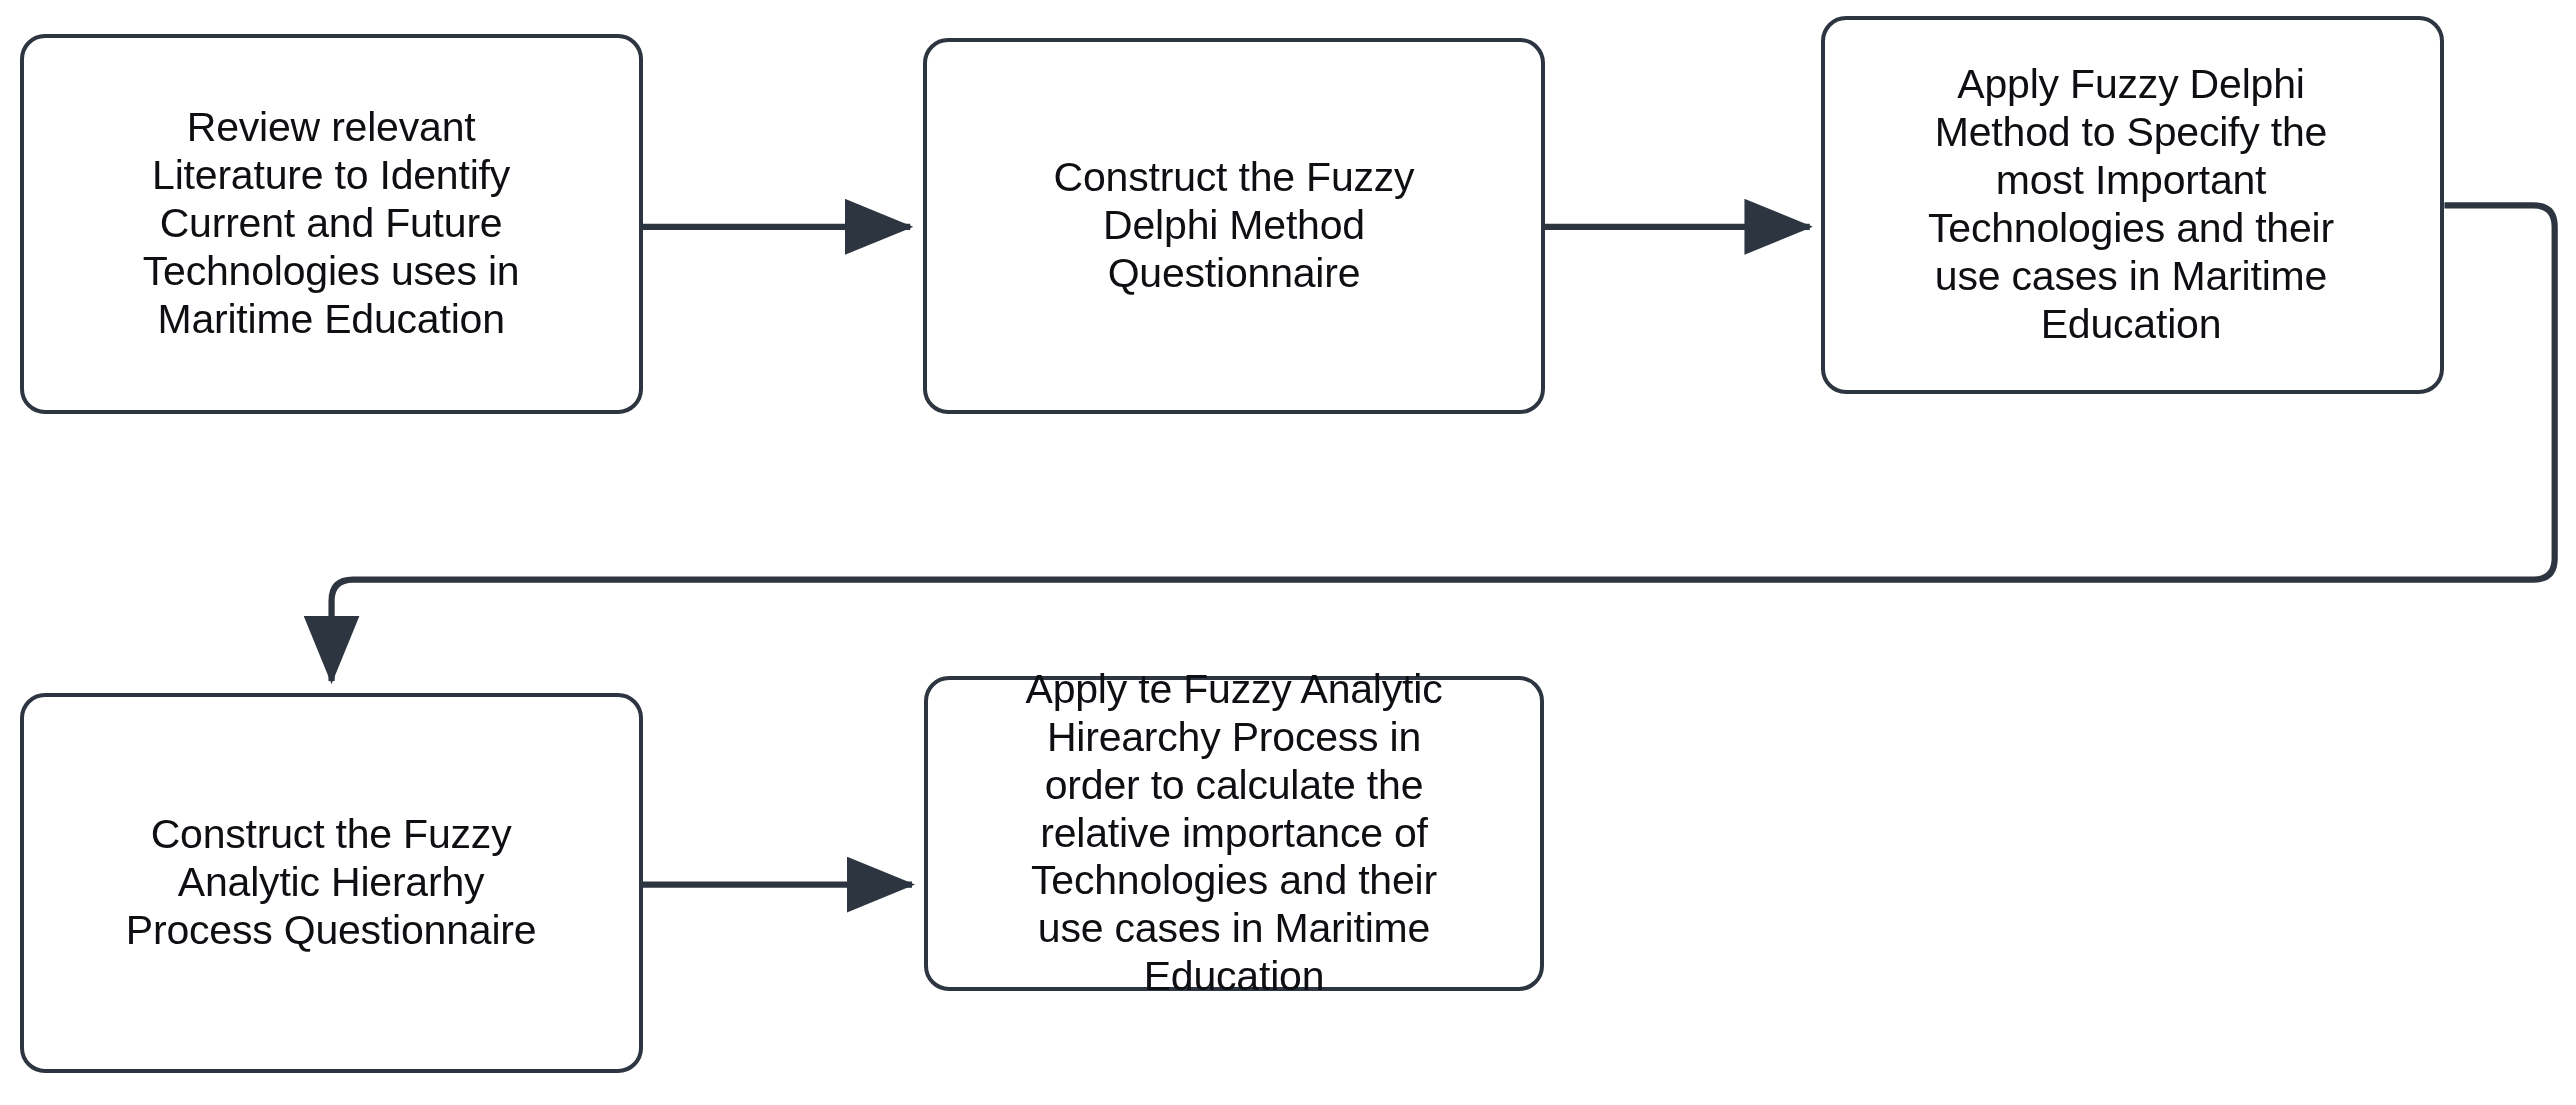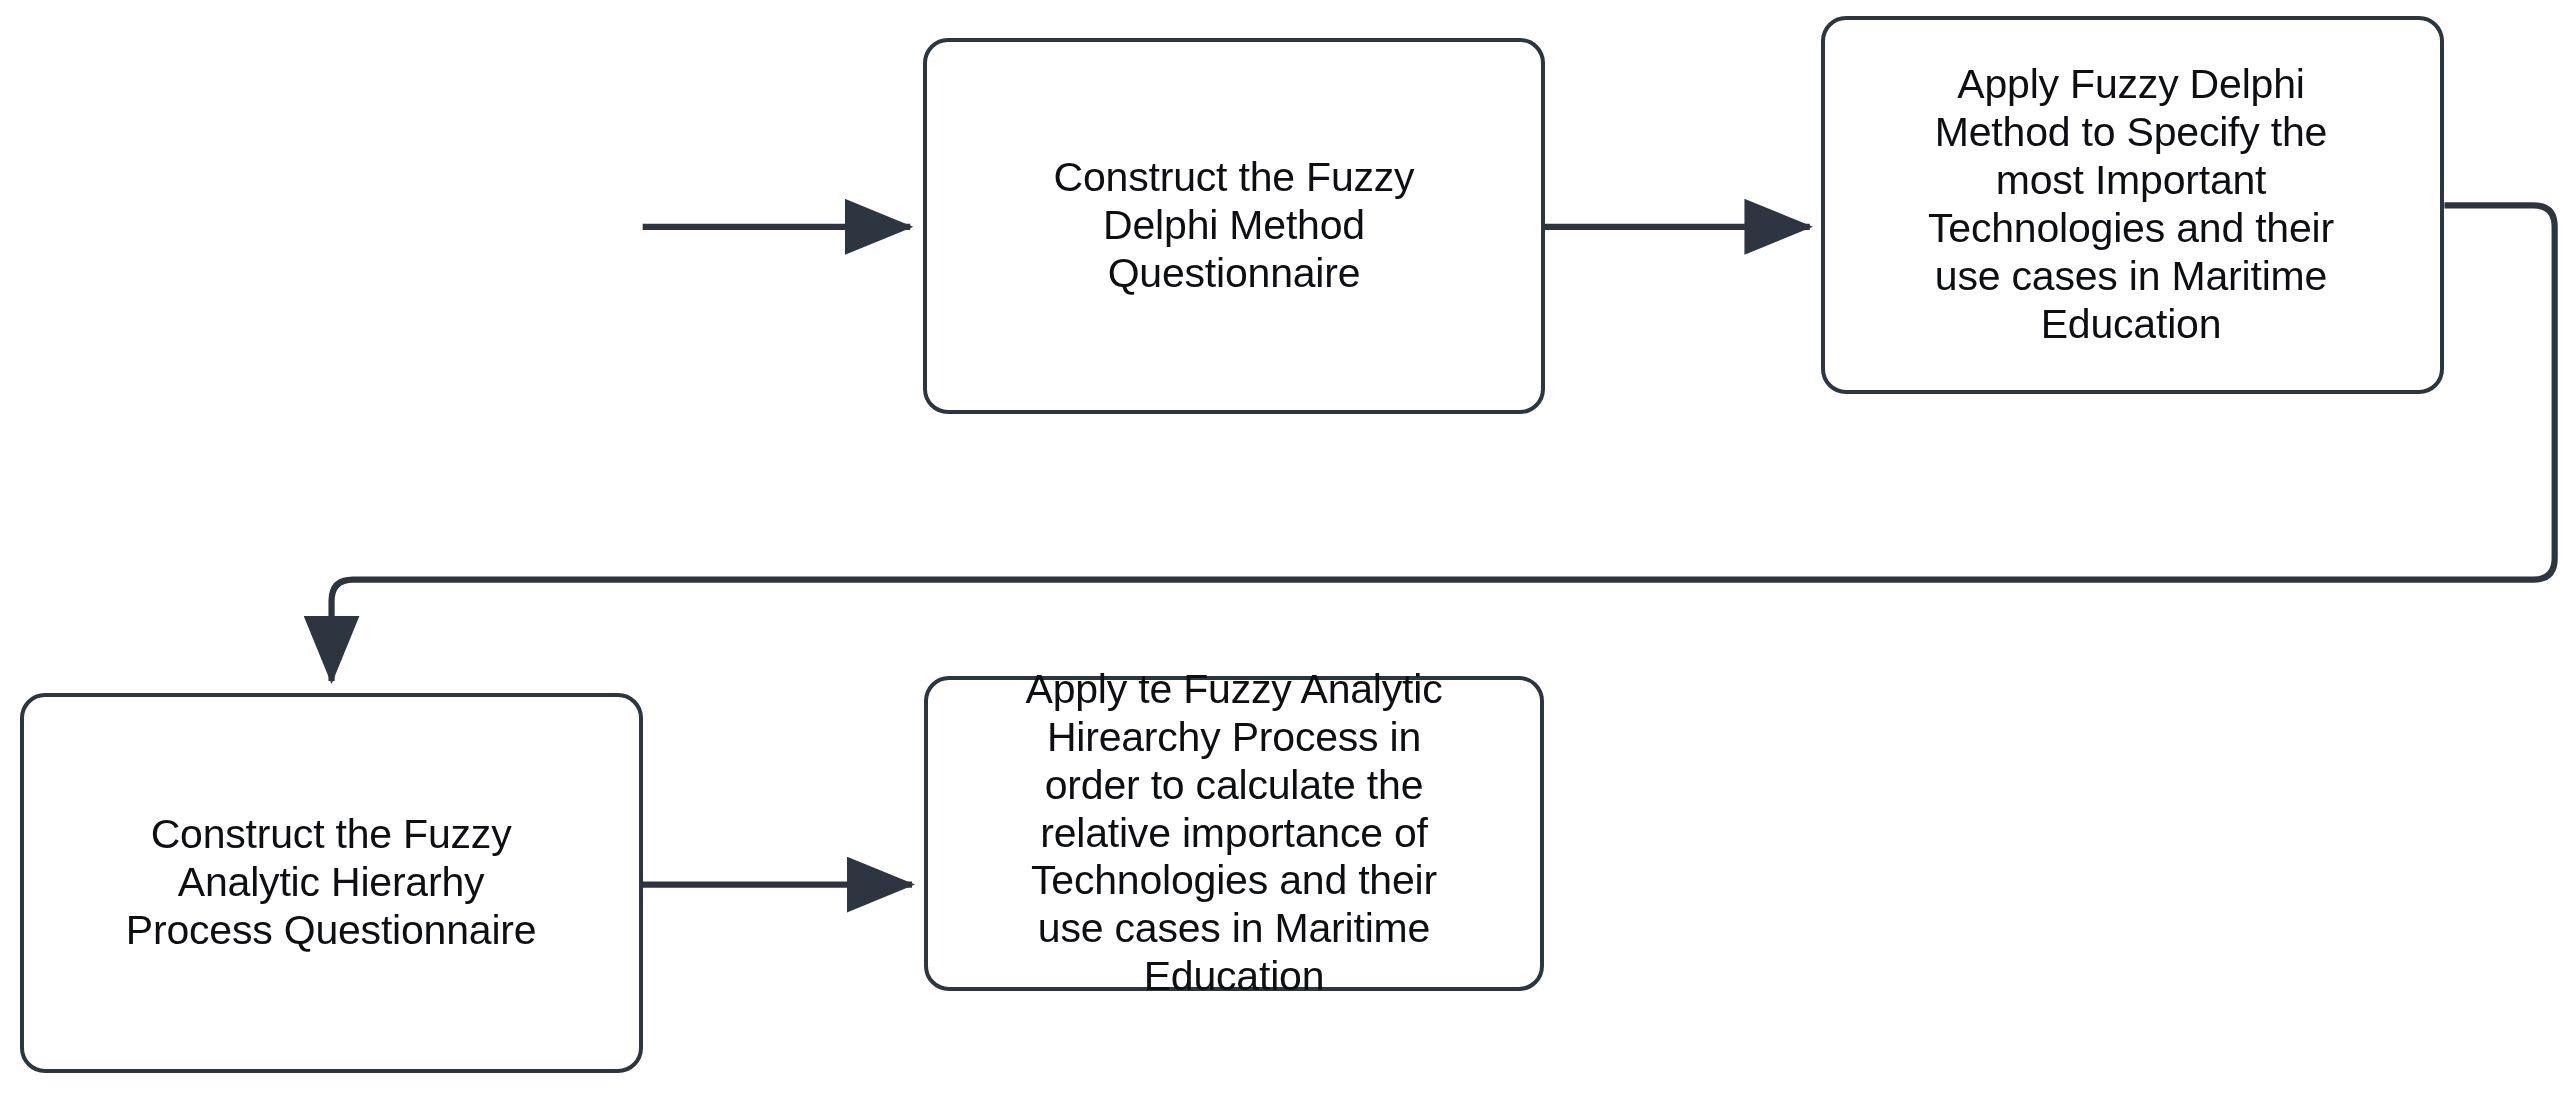--- a/index.html
+++ b/index.html
@@ -84,20 +84,27 @@
                L 397 652
                Q 373 652 373 676
                L 373 766" fill="none" stroke="#2d3541" stroke-width="7" stroke-linecap="butt" stroke-linejoin="round" marker-end="url(#arrowhead)"></path>
     </g>
 
     <g>
       <path d="M 723 995 L 1026 995" fill="none" stroke="#2d3541" stroke-width="7" marker-end="url(#arrowhead)"></path>
     </g>
   </svg>
 
+  <div class="node" id="node-1">
+    <span class="node-label">Review relevant
+Literature  to Identify
+Current and Future
+Technologies uses in
+Maritime Education</span>
+  </div>
 
   <div class="node" id="node-2">
     <span class="node-label">Construct the Fuzzy
 Delphi Method
 Questionnaire</span>
   </div>
 
   <div class="node" id="node-3">
     <span class="node-label">Apply Fuzzy Delphi
 Method to Specify the

